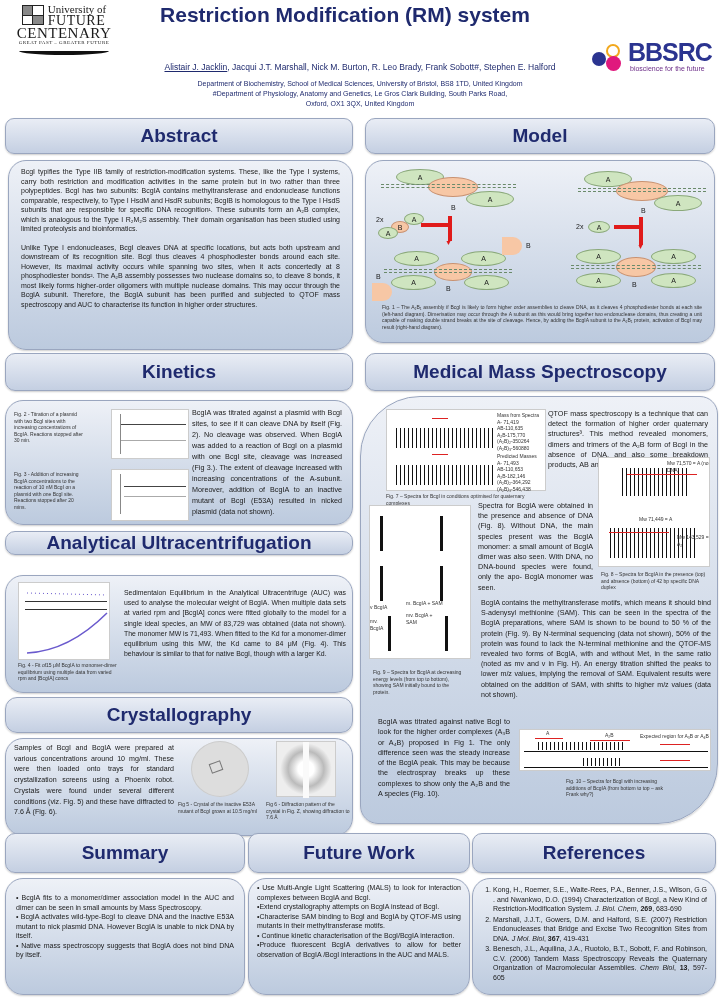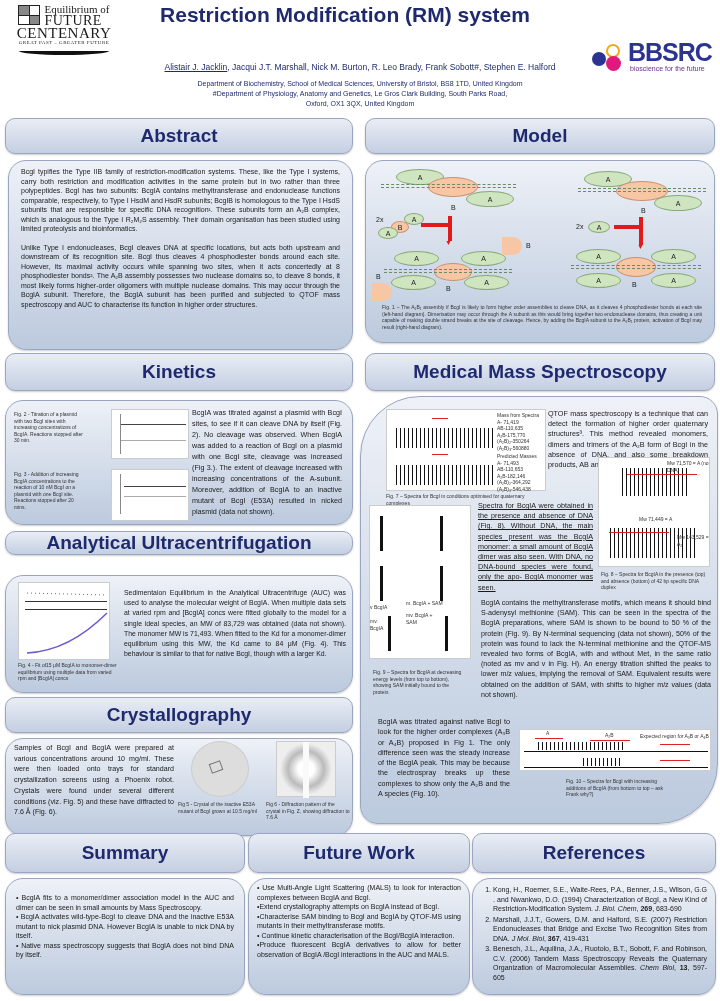--- a/index.html
+++ b/index.html
@@ -54,21 +54,21 @@
 
 <div class="abs bristol-logo">
   <div class="bristol-uni">
     <div class="crest">
         <span></span>
         <span></span>
         <span></span>
         <span></span>
       </div>
     <div class="txt">
-      <div>Equilibrium of</div>
+      <div>University of</div>
       <div>FUTURE</div>
     </div>
   </div>
   <div class="centenary">CENTENARY</div>
   <div class="tagline">GREAT PAST – GREATER FUTURE</div>
   <div class="wave"></div>
 </div>
 
 <div class="abs title">
   <div>Restriction Modification (RM) system</div>
@@ -83,21 +83,21 @@
 <div class="abs bbsrc">
   <div class="dots">
     <div class="dot" style="left:0;top:10px;width:14px;height:14px;background:#2b3490;"></div>
     <div class="dot" style="left:14px;top:2px;width:14px;height:14px;border:2px solid #f2a81d;"></div>
     <div class="dot" style="left:14px;top:14px;width:15px;height:15px;background:#e0197d;"></div>
   </div>
   <div class="word">BBSRC</div>
   <div class="sub">bioscience for the future</div>
 </div>
 
-<div class="abs hdr" style="left:5px;top:118px;width:348px;height:36px;">Abstract</div>
+<div class="abs hdr" style="left:5px;top:118px;width:348px;height:36px;border-radius:9px;">Abstract</div>
 <div class="abs box" style="left:8px;top:160px;width:345px;height:190px;padding:6px 12px;">
   <p class="txt7">BcgI typifies the Type IIB family of restriction-modification systems. These, like the Type I systems, carry both restriction and modification activities in the same protein but in two rather than three polypeptides. BcgI has two subunits: BcgIA contains methyltransferase and endonuclease functions comparable, respectively, to Type I HsdM and HsdR subunits; BcgIB is homologous to the Type I HsdS subunits that are responsible for specific DNA recognition¹. These subunits form an A₂B complex, which is analogous to the Type I R₂M₂S assembly. Their domain organisation has been studied using limited proteolysis and bioinformatics.</p>
   <p class="txt7" style="margin-top:9px;">Unlike Type I endonucleases, BcgI cleaves DNA at specific locations, but acts both upstream and downstream of its recognition site. BcgI thus cleaves 4 phosphodiester bonds around each site. However, its maximal activity occurs while spanning two sites, when it acts concertedly at 8 phosphodiester bonds². The A₂B assembly possesses two nuclease domains so, to cleave 8 bonds, it most likely forms higher-order oligomers with multiple nuclease domains. This may occur through the BcgIA subunit. Therefore, the BcgIA subunit has been purified and subjected to QTOF mass spectroscopy and AUC to characterise its function in higher order structures.</p>
 </div>
 
 <div class="abs hdr" style="left:365px;top:118px;width:350px;height:36px;">Model</div>
 <div class="abs box" style="left:365px;top:160px;width:350px;height:183px;">
   <div style="position:absolute;left:0;top:0;width:350px;height:140px;">
 
     <div class="ell" style="left:30px;top:8px;width:48px;height:16px;">A</div>
@@ -172,21 +172,21 @@
     <div style="position:absolute;left:6px;top:26px;width:82px;height:1px;background:#333;"></div>
     <svg width="92" height="78" style="position:absolute;left:0;top:0;">
         <path d="M8 70 Q50 68 88 30" stroke="#6a5acd" stroke-width="1.5" fill="none"></path>
         <path d="M8 10 L88 12" stroke="#6a5acd" stroke-dasharray="1 3" fill="none"></path>
       </svg>
   </div>
   <p class="cap" style="position:absolute;left:12px;top:86px;width:100px;">Fig. 4 - Fit of15 μM BcgIA to monomer-dimer equilibrium using multiple data from varied rpm and [BcgIA] concs</p>
   <p class="txt8" style="position:absolute;left:118px;top:12px;width:222px;font-size:6.9px;line-height:10.2px;">Sedimentaion Equilibrium in the  Analytical Ultracentrifuge (AUC) was used to analyse the molecular weight of BcgIA. When multiple data sets at varied rpm and [BcgIA] concs were fitted globally to the model for a single ideal species, an MW of 83,729 was obtained (data not shown). The monomer MW is 71,493. When fitted to the Kd for a monomer-dimer equilibrium using this MW,  the Kd came to 84 μM (Fig. 4). This behaviour is similar to that for native  BcgI, though with a larger Kd.</p>
 </div>
 
-<div class="abs hdr" style="left:5px;top:697px;width:348px;height:36px;">Crystallography</div>
+<div class="abs hdr" style="left:5px;top:697px;width:348px;height:36px;border-radius:12px;">Crystallography</div>
 <div class="abs box" style="left:5px;top:738px;width:348px;height:98px;">
   <p class="txt8" style="position:absolute;left:8px;top:4px;width:160px;font-size:7.1px;line-height:10.7px;">Samples of BcgI and BcgIA were prepared at various concentrations around 10 mg/ml. These were then loaded onto trays for standard crystallization screens using a Phoenix robot. Crystals were found under several different conditions (viz. Fig. 5)  and these have diffracted to 7.6 Å (Fig. 6).</p>
   <div class="fig" style="left:185px;top:2px;width:58px;height:56px;background:#ddd;border-radius:50%;">
     <div style="position:absolute;left:18px;top:20px;width:12px;height:10px;border:1px solid #777;transform:rotate(-20deg);"></div>
   </div>
   <p class="cap" style="position:absolute;left:172px;top:62px;width:86px;">Fig 5 - Crystal of the inactive E53A mutant of BcgI grown at 10.5 mg/ml</p>
   <div class="fig" style="left:270px;top:2px;width:60px;height:56px;background:radial-gradient(circle,#fff 20%,#bbb 45%,#eee 65%);">
     <div style="position:absolute;left:26px;top:0;width:6px;height:56px;background:#fafafa;"></div>
   </div>
   <p class="cap" style="position:absolute;left:260px;top:62px;width:84px;">Fig 6 - Diffraction pattern of the crystal in Fig. Z, showing diffraction to 7.6 Å</p>
@@ -225,21 +225,21 @@
     <div style="position:absolute;left:70px;top:60px;width:3px;height:35px;background:#111;"></div>
     <div style="position:absolute;left:18px;top:110px;width:3px;height:35px;background:#111;"></div>
     <div style="position:absolute;left:75px;top:110px;width:3px;height:35px;background:#111;"></div>
     <div class="cap" style="position:absolute;left:0;top:98px;">v BcgIA</div>
     <div class="cap" style="position:absolute;left:36px;top:94px;">m. BcgIA + SAM</div>
     <div class="cap" style="position:absolute;left:0;top:112px;width:14px;">mv. BcgIA</div>
     <div class="cap" style="position:absolute;left:36px;top:106px;width:30px;">mv. BcgIA + SAM</div>
   </div>
   <p class="cap" style="position:absolute;left:12px;top:272px;width:92px;">Fig. 9 – Spectra for BcgIA at decreasing energy levels (from top to bottom), showing SAM initially bound to the protein.</p>
 
-  <p class="txt8" style="position:absolute;left:117px;top:104px;width:115px;font-size:7.2px;line-height:10.2px;text-decoration:underline;">Spectra for BcgIA were obtained in the presence and absence of DNA (Fig. 8). Without DNA, the main species present was the BcgIA monomer: a small amount of BcgIA dimer was also seen. With DNA, no DNA-bound species were found, only the apo- BcgIA monomer was seen.</p>
+  <p class="txt8" style="position:absolute;left:117px;top:104px;width:115px;font-size:7.2px;line-height:10.2px;">Spectra for BcgIA were obtained in the presence and absence of DNA (Fig. 8). Without DNA, the main species present was the BcgIA monomer: a small amount of BcgIA dimer was also seen. With DNA, no DNA-bound species were found, only the apo- BcgIA monomer was seen.</p>
 
   <div class="fig" style="left:237px;top:60px;width:112px;height:110px;">
     <div class="spec" style="left:20px;top:10px;width:70px;height:28px;"></div>
     <div class="redline" style="left:28px;top:16px;width:70px;"></div>
     <div class="cap" style="position:absolute;left:68px;top:2px;width:42px;">Mw 71,570 = A (no DNA)</div>
     <div class="spec" style="left:8px;top:70px;width:90px;height:30px;"></div>
     <div class="redline" style="left:10px;top:74px;width:60px;"></div>
     <div class="cap" style="position:absolute;left:40px;top:58px;width:40px;">Mw 71,449 = A</div>
     <div class="cap" style="position:absolute;left:78px;top:76px;width:34px;">Mw 143,529 = A₂</div>
   </div>

